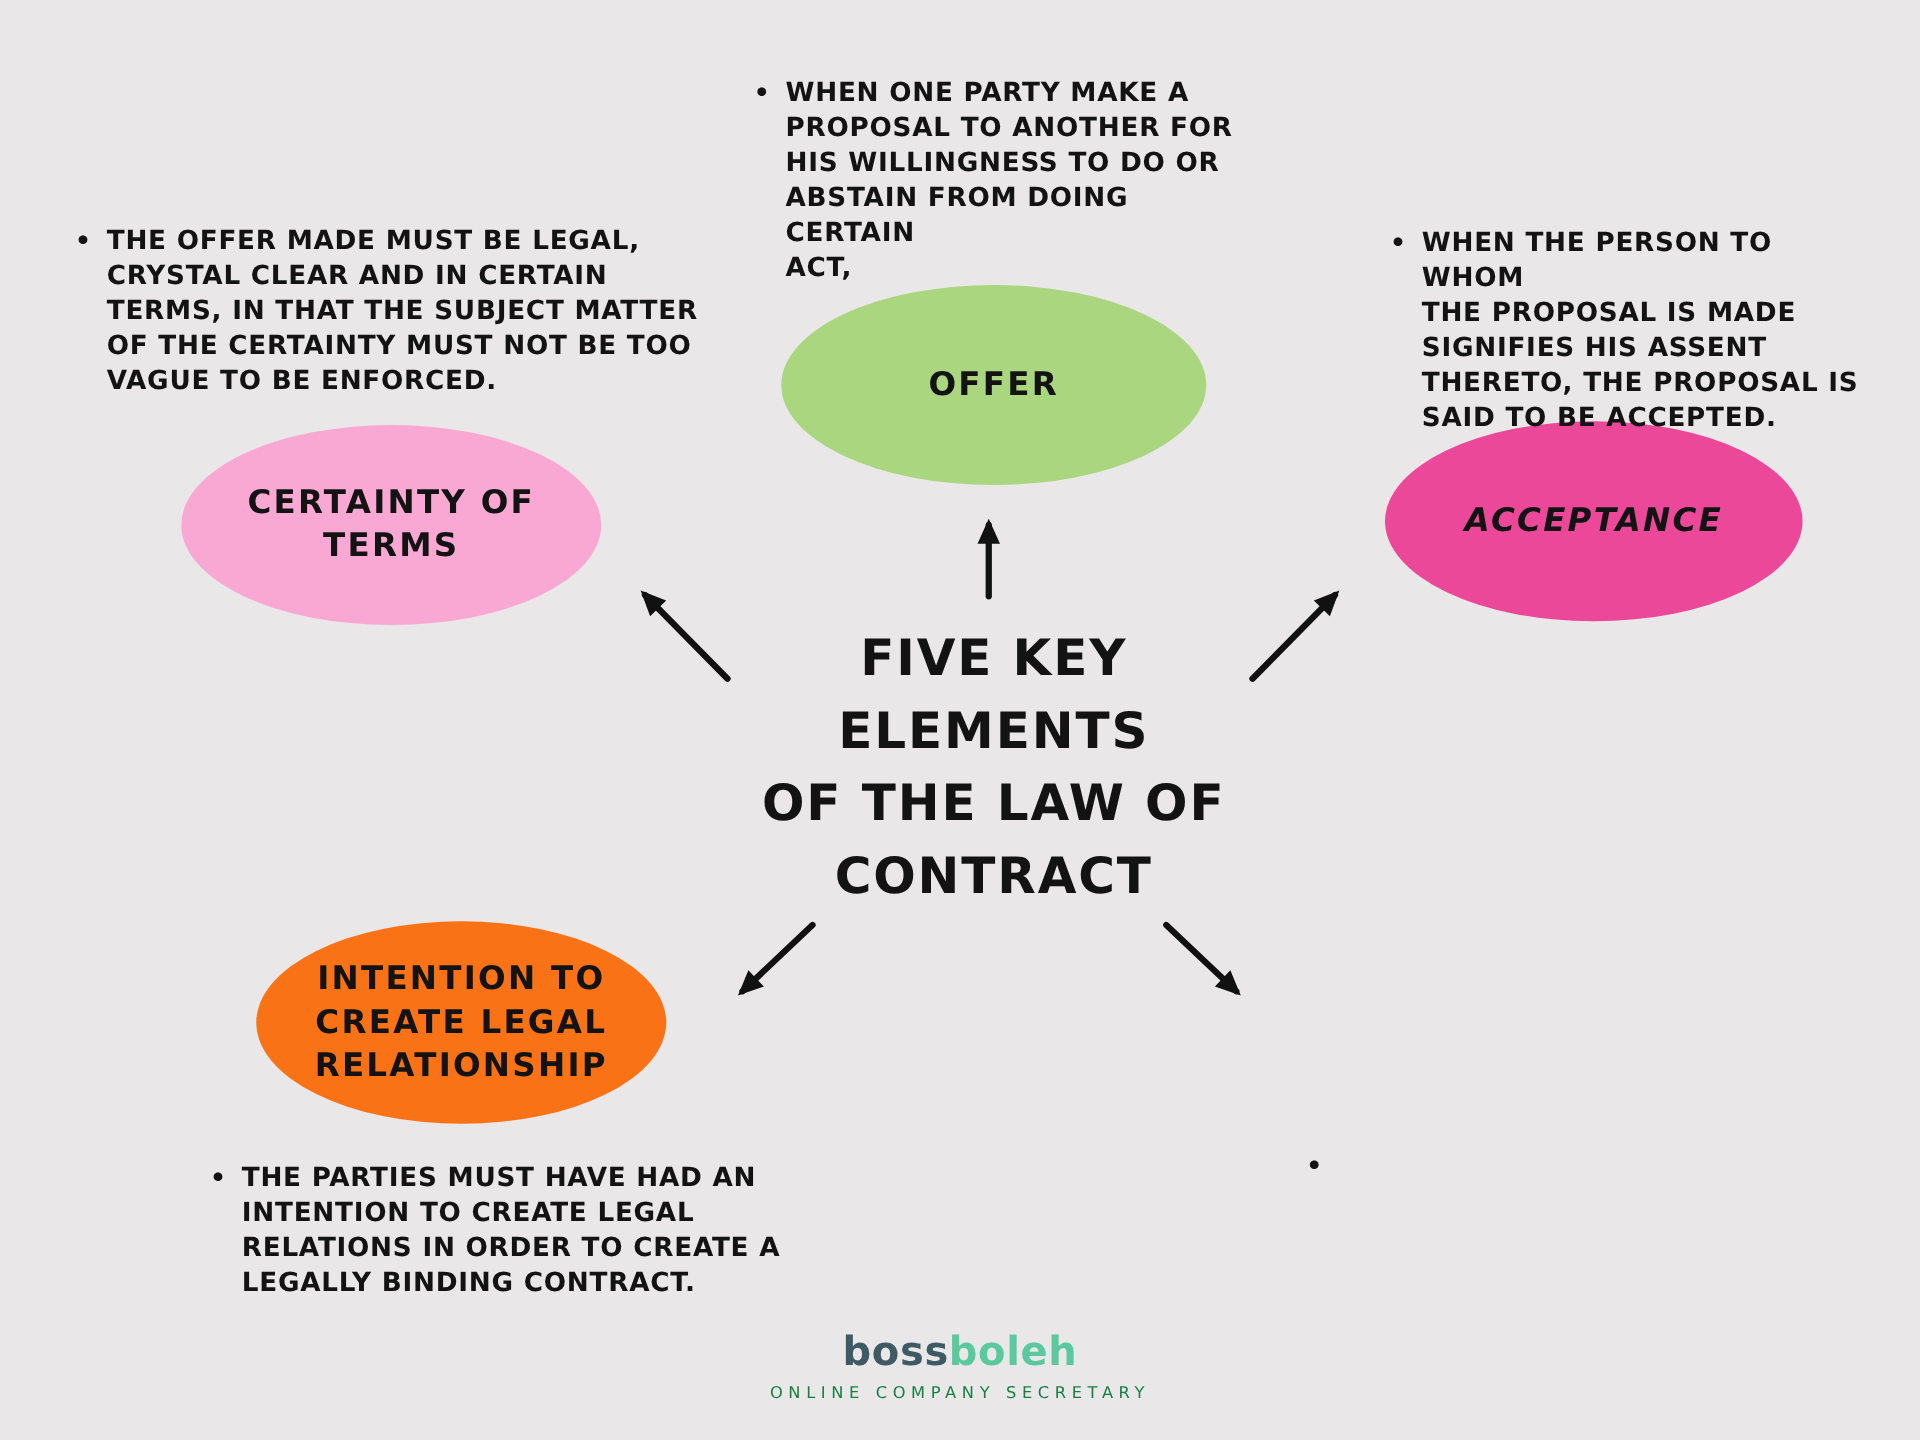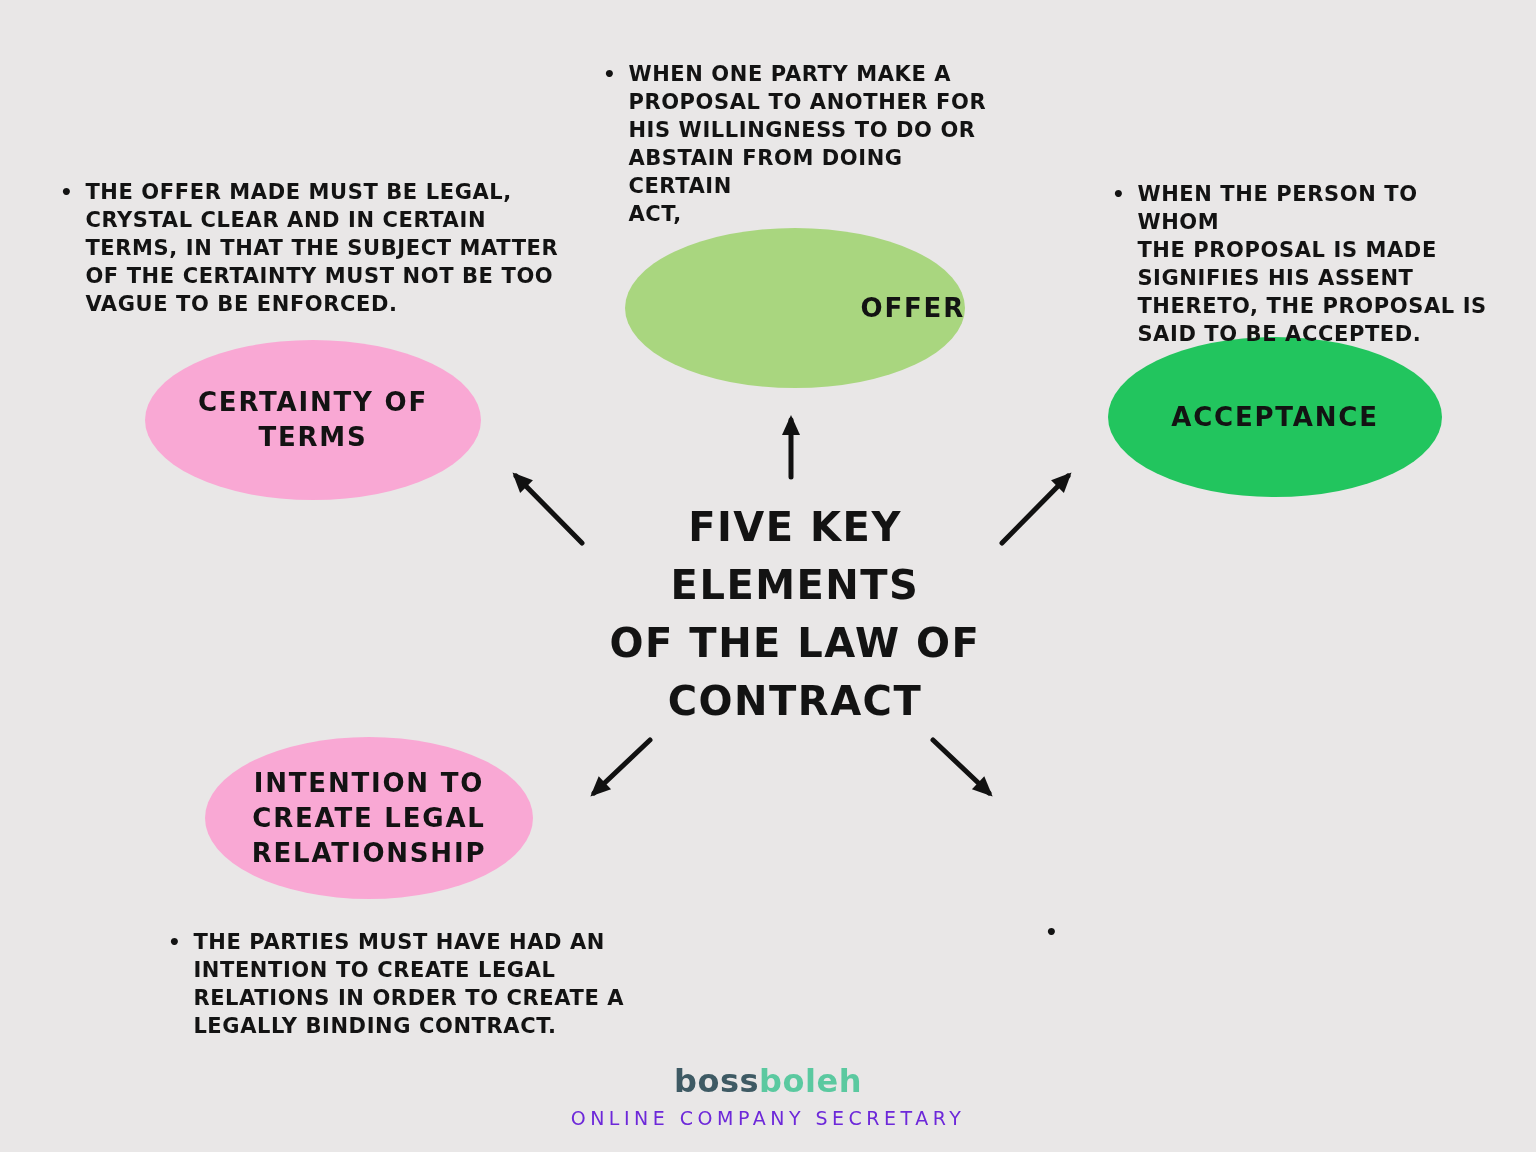--- a/index.html
+++ b/index.html
@@ -88,24 +88,24 @@
   }
   .logo-word {
     font-size: 32px;
     font-weight: bold;
     letter-spacing: 0.5px;
   }
   .logo-boss  { color: #3e5a64; }
   .logo-boleh { color: #5bc9a0; }
   .logo-tagline {
     margin-top: 7px;
-    font-size: 19px;
+    font-size: 13px;
     font-weight: normal;
     letter-spacing: 4.5px;
-    color: #6d28d9;
+    color: #15803d;
   }
 </style>
 </head>
 <body>
 
 <div class="canvas">
 
   <svg class="arrows" width="1536" height="1152" viewBox="0 0 1536 1152">
     <defs>
       <marker id="ah" markerUnits="userSpaceOnUse" markerWidth="26" markerHeight="26" refX="18" refY="13" orient="auto">
@@ -117,31 +117,31 @@
     <line x1="1002" y1="543" x2="1068" y2="476" stroke="#111111" stroke-width="5" stroke-linecap="round" marker-end="url(#ah)"></line>
     <line x1="650" y1="740" x2="594" y2="793" stroke="#111111" stroke-width="5" stroke-linecap="round" marker-end="url(#ah)"></line>
     <line x1="933" y1="740" x2="989" y2="793" stroke="#111111" stroke-width="5" stroke-linecap="round" marker-end="url(#ah)"></line>
   </svg>
 
   <div class="title">FIVE KEY
 ELEMENTS
 OF THE LAW OF
 CONTRACT</div>
 
-  <div class="ellipse node-offer" style="background: rgb(169, 214, 127); justify-content: flex-end;">
+  <div class="ellipse node-offer" style="background: rgb(169, 214, 127);">
     <span>OFFER</span>
   </div>
   <div class="ellipse node-certainty" style="background: #f9a8d4;">
     <span>CERTAINTY OF
 TERMS</span>
   </div>
-  <div class="ellipse node-acceptance" style="background: #22c55e;">
+  <div class="ellipse node-acceptance" style="background: #ec4899; font-style: italic;">
     <span>ACCEPTANCE</span>
   </div>
-  <div class="ellipse node-intention" style="background: #f9a8d4;">
+  <div class="ellipse node-intention" style="background: #f97316;">
     <span>INTENTION TO
 CREATE LEGAL
 RELATIONSHIP</span>
   </div>
 
   <div class="note note-offer">
     <span class="dot">•</span>
     <span class="note-text">WHEN ONE PARTY MAKE A
 PROPOSAL TO ANOTHER FOR
 HIS WILLINGNESS TO DO OR

